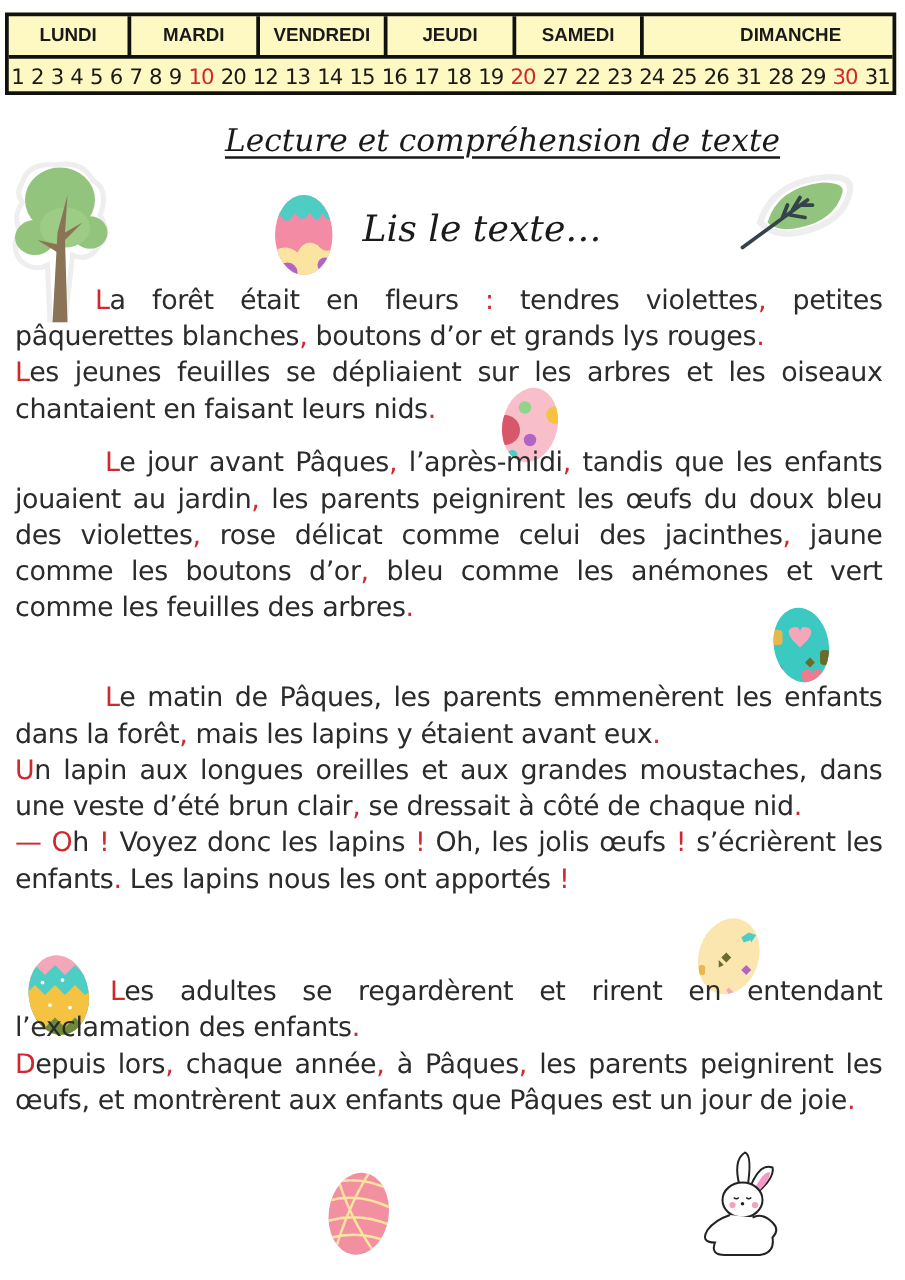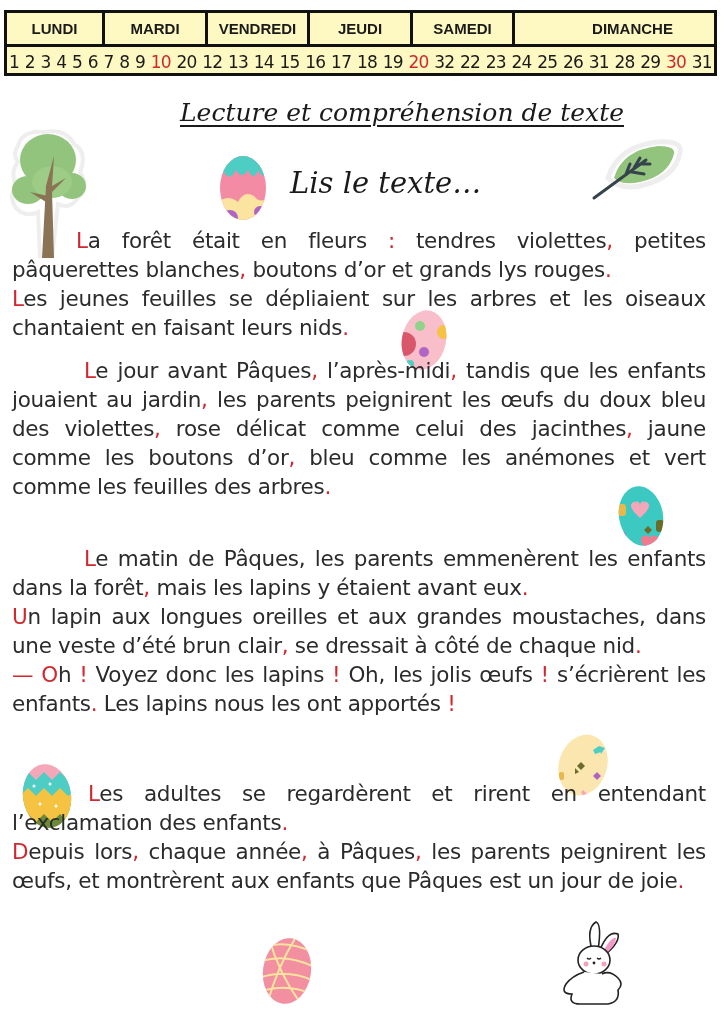--- a/index.html
+++ b/index.html
@@ -61,21 +61,21 @@
       <span>20</span>
       <span>12</span>
       <span>13</span>
       <span>14</span>
       <span>15</span>
       <span>16</span>
       <span>17</span>
       <span>18</span>
       <span>19</span>
       <span class="red" style="color: rgb(208, 40, 46);">20</span>
-      <span>32</span>
+      <span>27</span>
       <span>22</span>
       <span>23</span>
       <span>24</span>
       <span>25</span>
       <span>26</span>
       <span>31</span>
       <span>28</span>
       <span>29</span>
       <span class="red" style="color: rgb(208, 40, 46);">30</span>
       <span>31</span>

